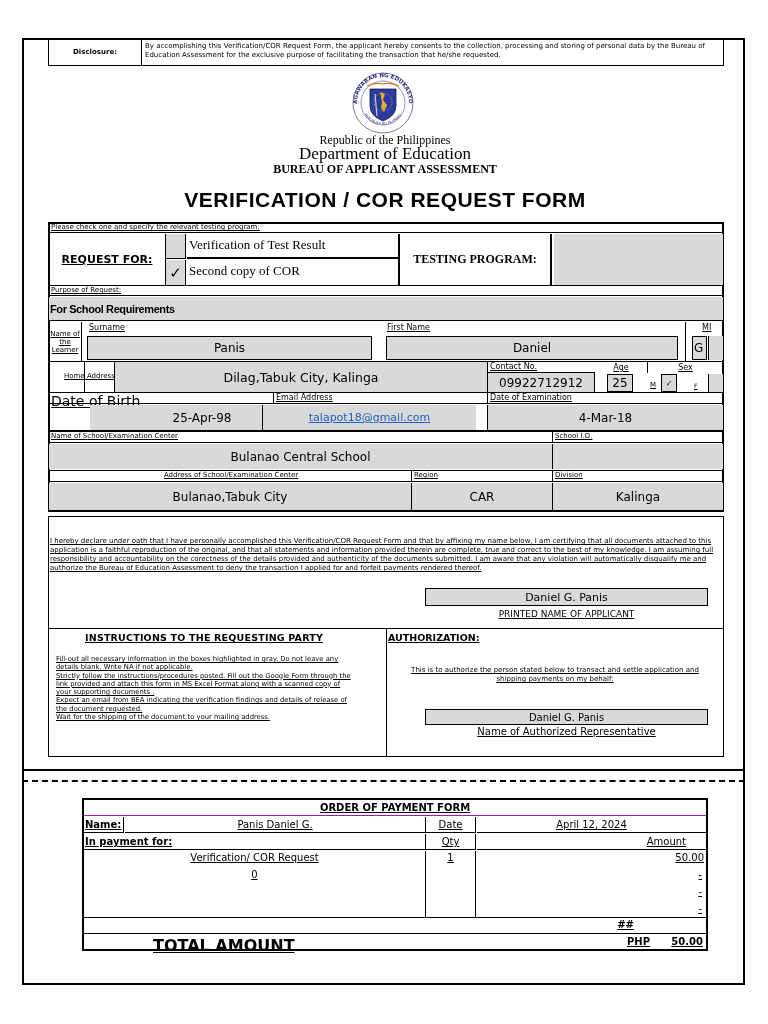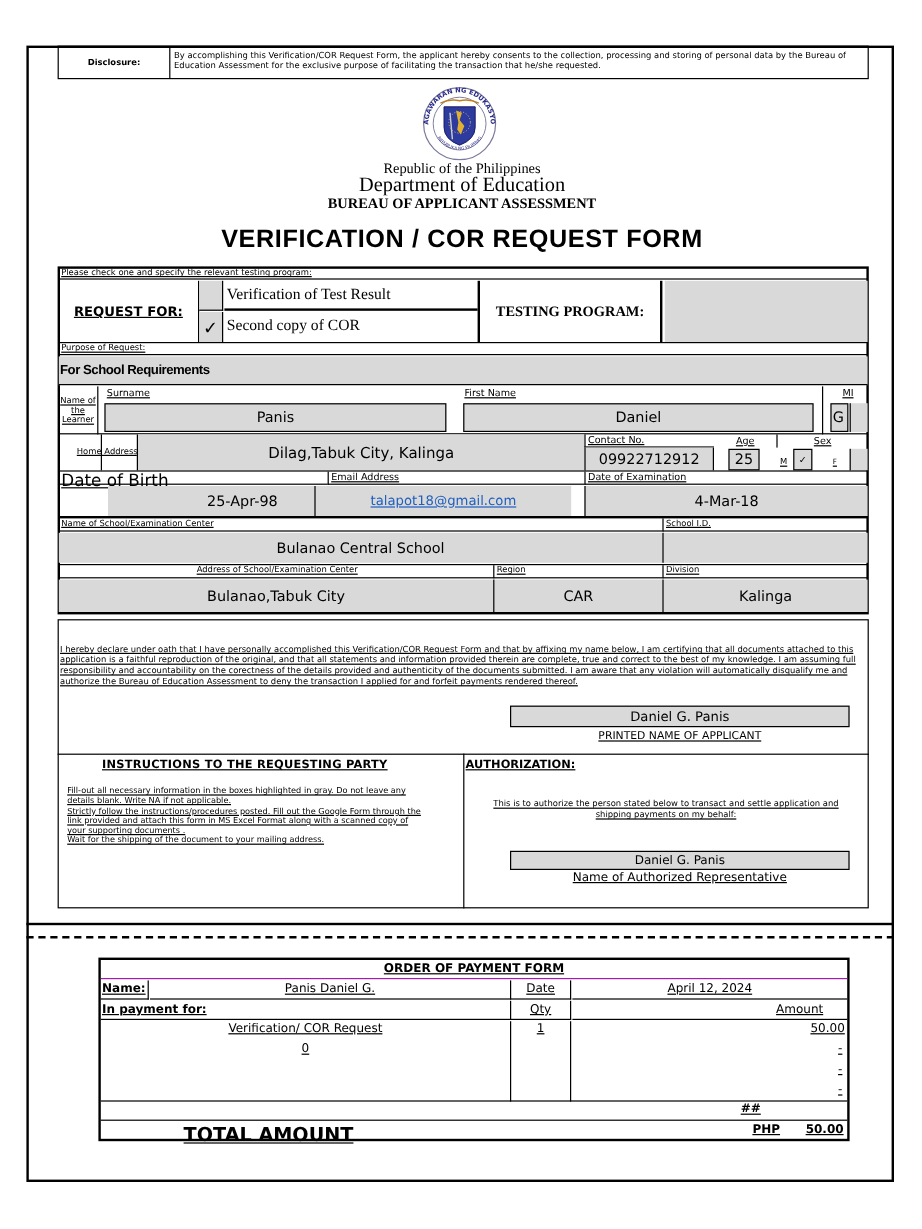--- a/index.html
+++ b/index.html
@@ -134,20 +134,21 @@
 <div class="abs sans" style="left:50px; top:537px; width:670px; font-size:7px; line-height:9px;">I hereby  declare under oath that I have personally accomplished this Verification/COR Request Form and that by affixing my name below, I am certifying that all documents attached to this application is a faithful reproduction of the original, and that all statements and information provided therein are complete, true and correct to the best of my knowledge. I am assuming full responsibility and accountability on the corectness of the details provided and authenticity of the documents submitted. I am aware that any violation will automatically disqualify me and authorize the Bureau of Education Assessment to deny the transaction I applied for and forfeit payments rendered thereof.</div>
 <div class="abs gray center val" style="left:425px; top:588px; width:283px; height:18px; border:1px solid #000; font-size:11px;">Daniel G. Panis</div>
 <div class="abs sans center" style="left:425px; top:609px; width:283px; font-size:9px;">PRINTED NAME OF APPLICANT</div>
 <div class="abs" style="left:48px; top:628px; width:676px; height:0; border-top:1px solid #000;"></div>
 <div class="abs" style="left:386px; top:628px; width:0; height:129px; border-left:1px solid #000;"></div>
 
 <div class="abs sans" style="left:50px; top:632px; font-size:9.5px; font-weight:900; letter-spacing:0.2px;padding-left:35px;">INSTRUCTIONS TO THE REQUESTING PARTY</div>
 <div class="abs sans" style="left:56px; top:655px; width:300px; font-size:6.8px; line-height:8.3px;">
   <div>Fill-out all necessary information in the boxes highlighted in gray. Do not leave any details blank. Write NA if not applicable.</div>
   <div>Strictly follow the instructions/procedures posted. Fill out the Google Form through the link provided and attach this form in MS Excel Format along with a scanned copy of your supporting documents .</div>
+  <div>Expect an email from BEA indicating the verification findings and details of release of the document requested.</div>
   <div>Wait for the shipping of the document to your mailing address.</div>
 </div>
 
 <div class="abs sans" style="left:388px; top:632px; font-size:9.5px; font-weight:900;">AUTHORIZATION:</div>
 <div class="abs sans center" style="left:400px; top:666px; width:310px; font-size:7px; line-height:9px;">This is to authorize the person stated below to transact and settle application and shipping payments on my behalf:</div>
 <div class="abs gray center val" style="left:425px; top:709px; width:283px; height:16px; border:1px solid #000; font-size:10px;">Daniel G. Panis</div>
 <div class="abs sans center" style="left:425px; top:726px; width:283px; font-size:10px;">Name of Authorized Representative</div>
 
 <div class="abs" style="left:22px; top:769px; width:723px; height:0; border-top:2px solid #000;"></div>
 <div class="abs" style="left:22px; top:780px; width:723px; height:0; border-top:2px dashed #000;"></div>

